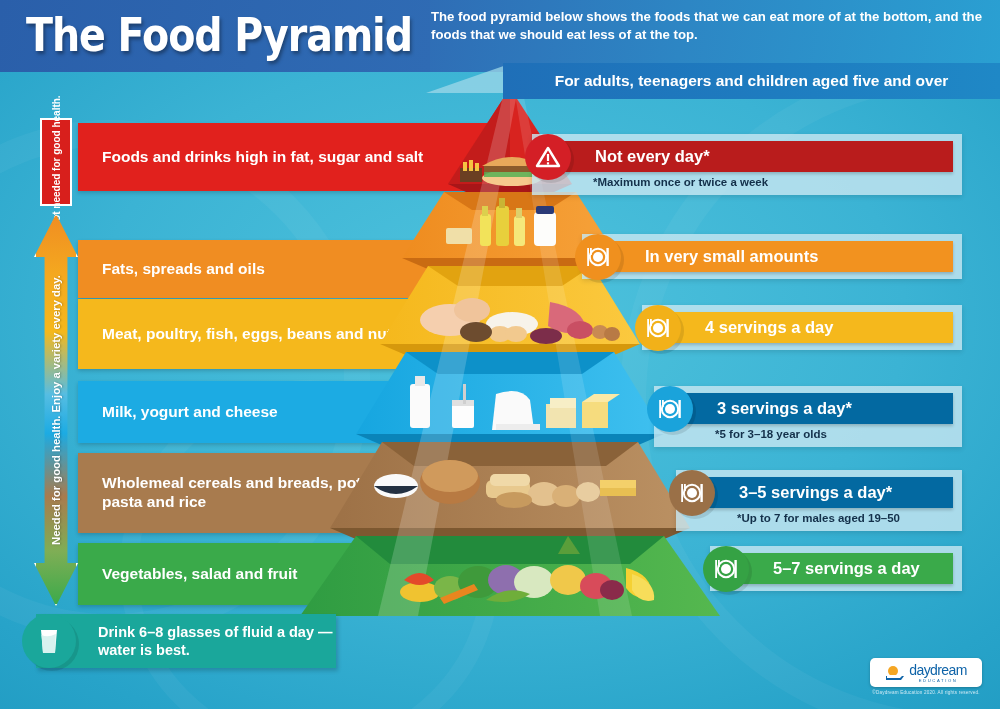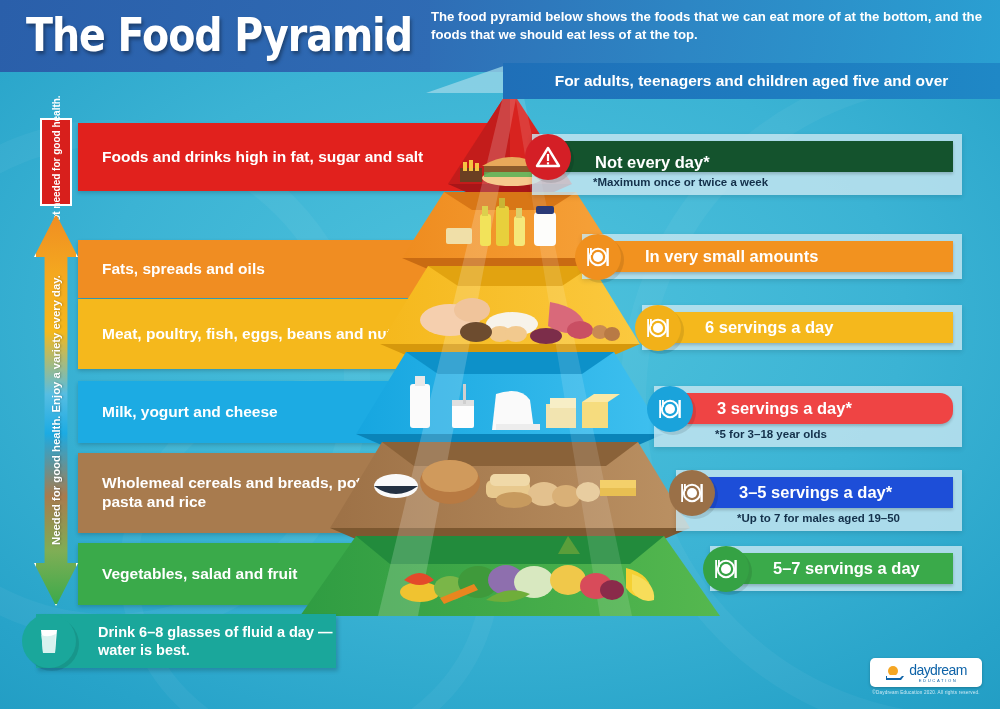--- a/index.html
+++ b/index.html
@@ -138,25 +138,25 @@
     box-shadow: 3px 3px 0 rgba(0,0,0,0.10);
   }
 
   .p-red    { top: 134px; width: 430px; }
   .p-orange { top: 234px; width: 380px; }
   .p-yellow { top: 305px; width: 320px; }
   .p-blue   { top: 386px; width: 308px; }
   .p-brown  { top: 470px; width: 286px; }
   .p-green  { top: 546px; width: 252px; text-align: right; }
 
-  .bar-red    { background: #14532d; align-items: flex-end; }
+  .bar-red    { background: #b91c1c; }
   .bar-orange { background: #f2921f; }
   .bar-yellow { background: #f5b81c; }
-  .bar-blue   { background: #ef4444; border-radius: 13px; }
-  .bar-brown  { background: #1d4ed8; }
+  .bar-blue   { background: #0369a1; }
+  .bar-brown  { background: #0369a1; }
   .bar-green  { background: #3aaa4a; }
   .c-red    { background: #d41f26; }
   .c-orange { background: #f0901e; }
   .c-yellow { background: #f2b119; }
   .c-blue   { background: #1aa3db; }
   .c-brown  { background: #9a7047; }
   .c-green  { background: #35a244; }
 
   
   .water {
@@ -393,21 +393,21 @@
     <div class="rbar bar-yellow">
       <div class="circ c-yellow">
         <svg width="28" height="28" viewBox="0 0 28 28">
           <circle cx="14" cy="14" r="8.2" fill="none" stroke="#fff" stroke-width="2"></circle>
           <circle cx="14" cy="14" r="5" fill="#fff"></circle>
           <rect x="3.2" y="5" width="1.8" height="18" fill="#fff"></rect>
           <rect x="6" y="5" width="1.8" height="7" fill="#fff"></rect>
           <rect x="22.4" y="5" width="2.4" height="18" fill="#fff"></rect>
         </svg>
       </div>
-      <span>6 servings a day</span>
+      <span>4 servings a day</span>
     </div>
   </div>
 
   <div class="rpanel p-blue">
     <div class="rbar bar-blue">
       <div class="circ c-blue">
         <svg width="28" height="28" viewBox="0 0 28 28">
           <circle cx="14" cy="14" r="8.2" fill="none" stroke="#fff" stroke-width="2"></circle>
           <circle cx="14" cy="14" r="5" fill="#fff"></circle>
           <rect x="3.2" y="5" width="1.8" height="18" fill="#fff"></rect>

